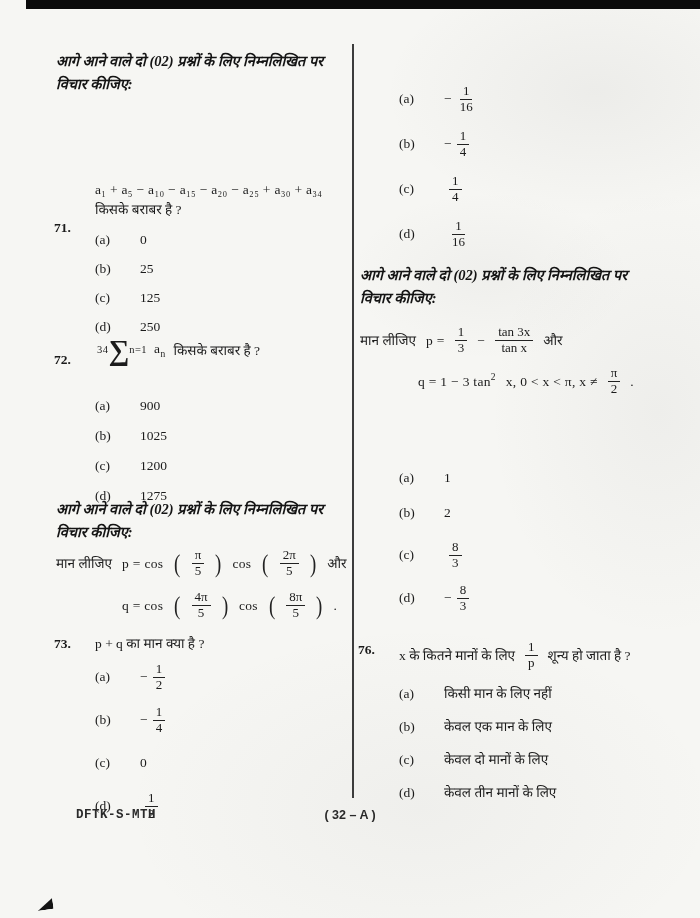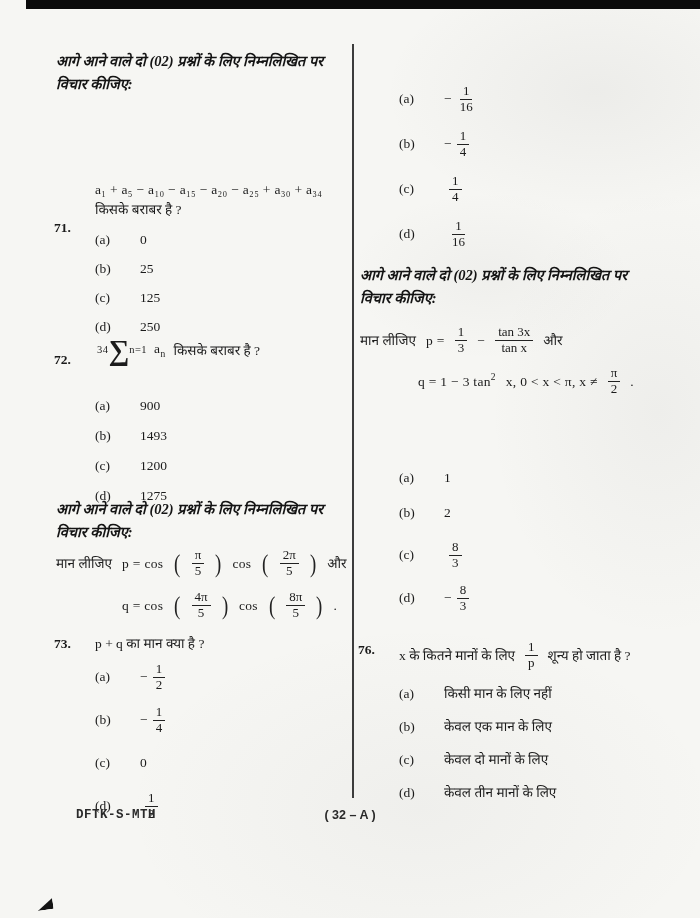--- a/index.html
+++ b/index.html
@@ -127,21 +127,21 @@
       </div>
     </div>
   </div>
   <div class="blk" style="left:54px;top:396px;width:300px;">
     <div class="opt" style="margin-bottom:10px;">
       <span class="olab">(a)</span>
       <span class="oval">900</span>
     </div>
     <div class="opt" style="margin-bottom:10px;">
       <span class="olab">(b)</span>
-      <span class="oval">1493</span>
+      <span class="oval">1025</span>
     </div>
     <div class="opt" style="margin-bottom:10px;">
       <span class="olab">(c)</span>
       <span class="oval">1200</span>
     </div>
     <div class="opt">
       <span class="olab">(d)</span>
       <span class="oval">1275</span>
     </div>
   </div>

